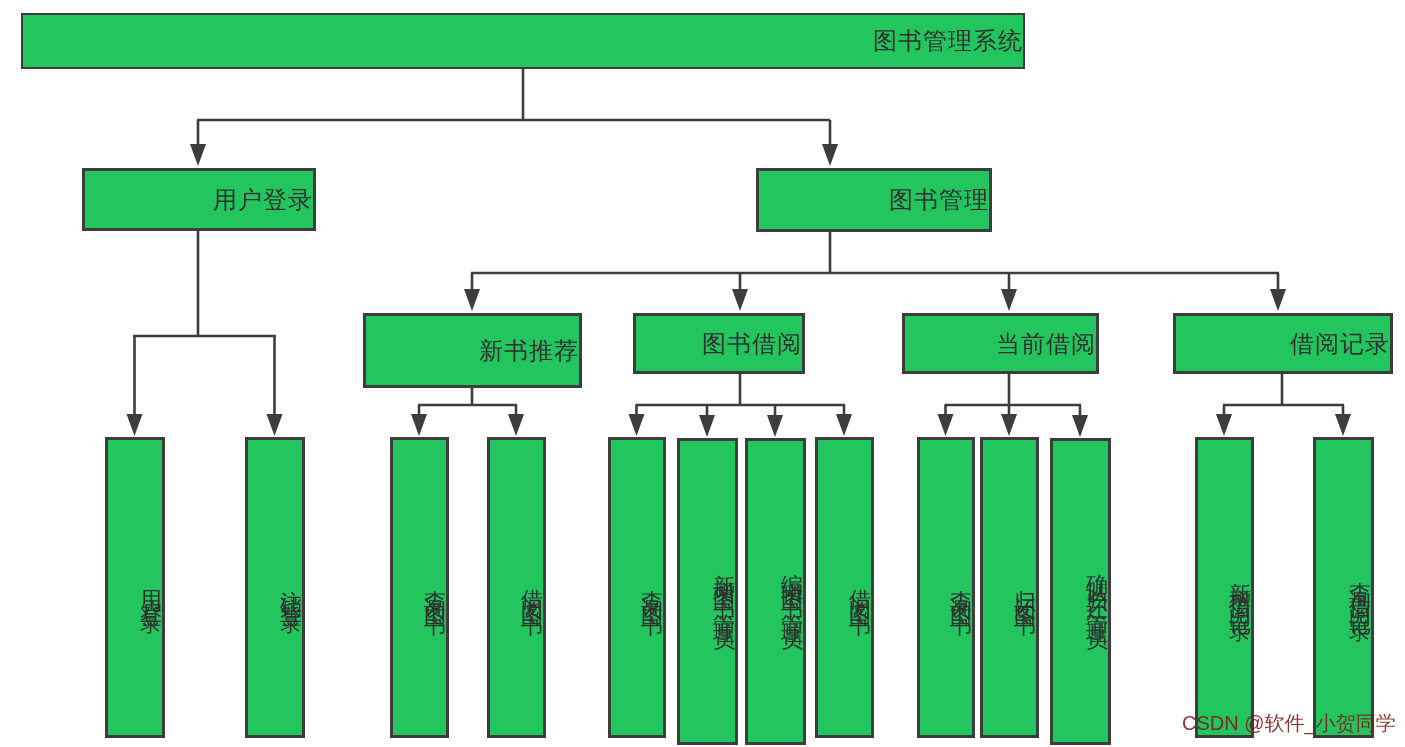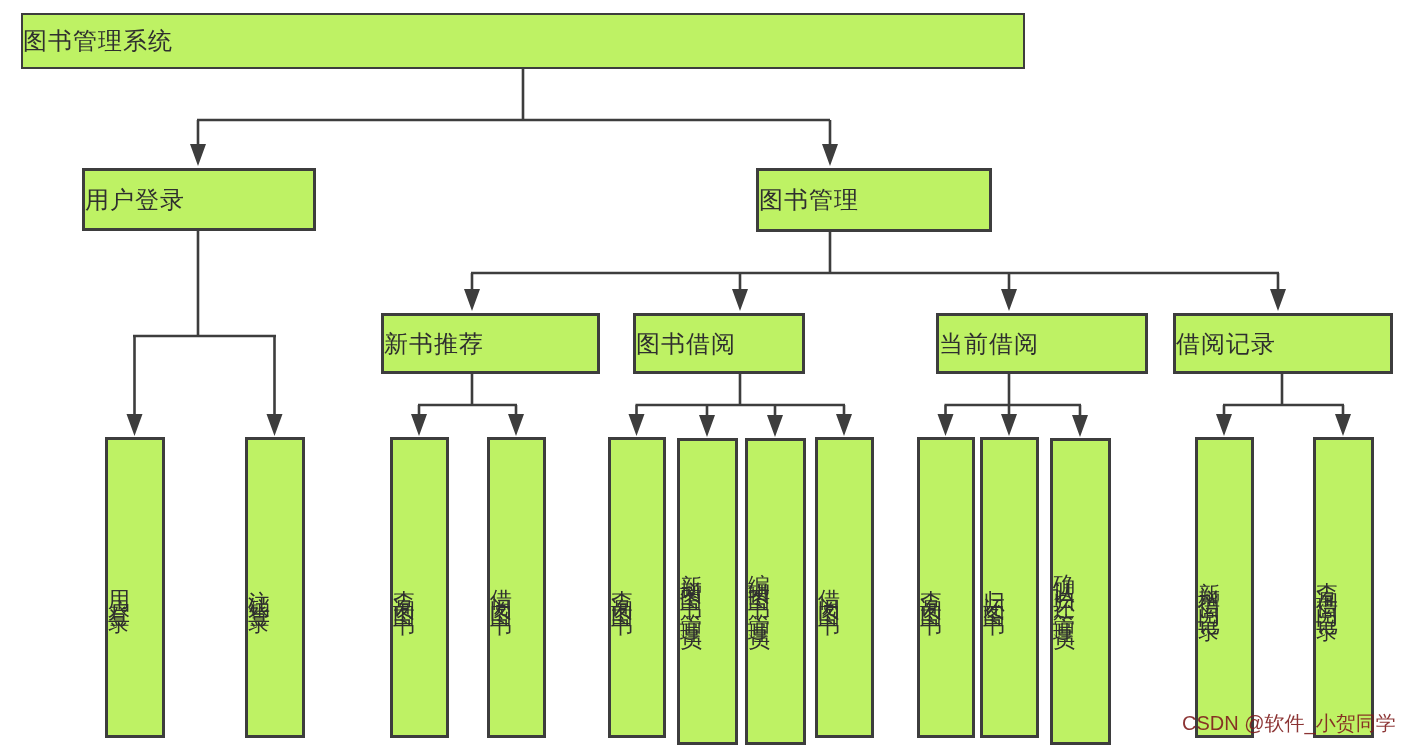--- a/index.html
+++ b/index.html
@@ -12,25 +12,25 @@
     overflow: hidden;
   }
   #edges {
     position: absolute;
     left: 0; top: 0;
     width: 1405px; height: 747px;
   }
   .node {
     position: absolute;
     box-sizing: border-box;
-    background: #bef264;
+    background: #22c55e;
     border: 3px solid #3d3d3d;
     display: flex;
     align-items: center;
-    justify-content: flex-start;
+    justify-content: flex-end;
     color: #2f2f2f;
   }
   .hnode { font-size: 24px; letter-spacing: 1px; }
   .root  { border-width: 2.5px; }
   .vnode {
     font-size: 22px;
   }
   .vnode .vtext {
     writing-mode: vertical-rl;
     text-orientation: mixed;
@@ -111,27 +111,27 @@
     <span>图书管理系统</span>
   </div>
 
   <div class="node hnode" style="left:82px; top:168px; width:234px; height:63px;">
     <span>用户登录</span>
   </div>
   <div class="node hnode" style="left:712px; top:168px; width:236px; height:64px;margin-left:44px;">
     <span>图书管理</span>
   </div>
 
-  <div class="node hnode" style="left:363px; top:313px; width:219px; height:61px;margin-left:18px;">
+  <div class="node hnode" style="left:363px; top:313px; width:219px; height:75px;">
     <span>新书推荐</span>
   </div>
   <div class="node hnode" style="left:633px; top:313px; width:172px; height:61px;">
     <span>图书借阅</span>
   </div>
-  <div class="node hnode" style="left:902px; top:313px; width:212px; height:61px;margin-left:34px;">
+  <div class="node hnode" style="left:902px; top:313px; width:197px; height:61px;">
     <span>当前借阅</span>
   </div>
   <div class="node hnode" style="left:1173px; top:313px; width:220px; height:61px;">
     <span>借阅记录</span>
   </div>
 
   <div class="node vnode" style="left:105px; top:437px; width:60px; height:301px;">
     <span class="vtext">用户登录</span>
   </div>
   <div class="node vnode" style="left:245px; top:437px; width:60px; height:301px;">

